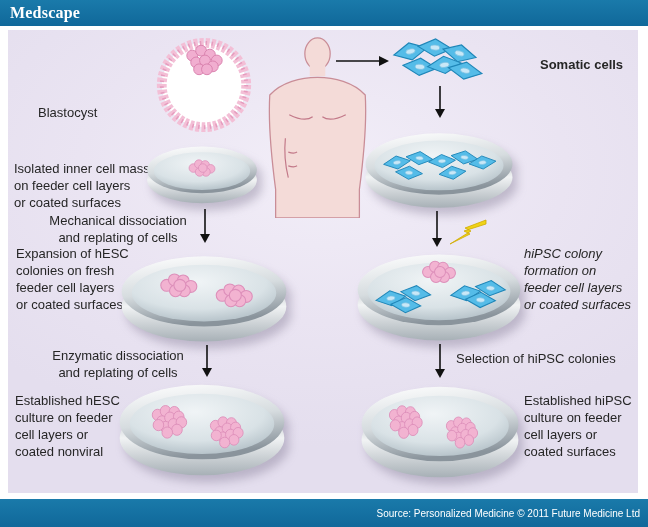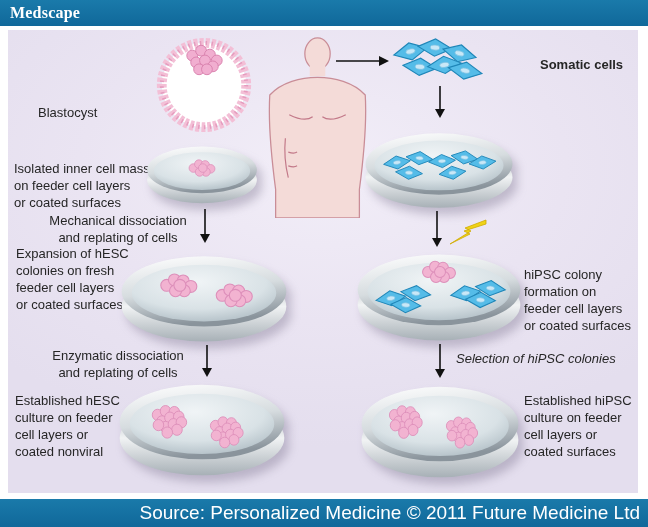--- a/index.html
+++ b/index.html
@@ -18,21 +18,21 @@
     color:#ffffff;font-family:"Liberation Serif", serif;
     font-size:16px;font-weight:700;letter-spacing:.2px;
     padding-left:10px;line-height:26px;
   }
   .bottombar{
     position:absolute;left:0;top:499px;width:648px;height:28px;
     background:linear-gradient(180deg,#1a7aaa 0%,#10689a 100%);
     display:flex;align-items:center;justify-content:flex-end;
   }
   .bottombar span{
-    color:#ffffff;font-size:19px;padding-right:8px;
+    color:#ffffff;font-size:10px;padding-right:8px;
   }
   .panel{
     position:absolute;left:8px;top:30px;width:630px;height:463px;
     background:radial-gradient(ellipse 70% 60% at 50% 30%, #f2eef8 0%, #eae4f2 55%, #e4deee 100%);
   }
   .lbl{
     position:absolute;font-size:13px;line-height:17px;color:#262626;
     white-space:pre-line;
   }
   .center{text-align:center;}
@@ -233,30 +233,30 @@
   </svg>
 
   <svg class="abs dish" style="left:348px;top:216px" width="166" height="97" viewBox="0 0 200 115" preserveAspectRatio="none">
     <ellipse cx="100" cy="70" rx="98" ry="42" fill="url(#wallGrad)"></ellipse>
     <ellipse cx="100" cy="52" rx="98" ry="42" fill="url(#rimGrad)"></ellipse>
     <ellipse cx="100" cy="54" rx="86" ry="34" fill="url(#innerGrad)"></ellipse>
     <use href="#colonySm" transform="translate(100,32) scale(1.2)"></use>
     <use href="#blueClust3" transform="translate(58,60)"></use>
     <use href="#blueClust3" transform="translate(148,54)"></use>
   </svg>
-  <div class="lbl" style="left:516px;top:236px;">hiPSC colony
+  <div class="lbl" style="left:516px;top:215px;font-style:italic;">hiPSC colony
 formation on
 feeder cell layers
 or coated surfaces</div>
 
   <svg class="arrow" style="left:426px;top:314px" width="12" height="34">
     <line x1="6" y1="0" x2="6" y2="26" stroke="#111" stroke-width="1.6"></line>
     <polygon points="1,25 11,25 6,34" fill="#111"></polygon>
   </svg>
-  <div class="lbl" style="left:448px;top:320px;font-style:italic;">Selection of hiPSC colonies</div>
+  <div class="lbl" style="left:448px;top:320px;">Selection of hiPSC colonies</div>
 
   <svg class="abs dish" style="left:352px;top:348px" width="160" height="102" viewBox="0 0 200 115" preserveAspectRatio="none">
     <ellipse cx="100" cy="70" rx="98" ry="42" fill="url(#wallGrad)"></ellipse>
     <ellipse cx="100" cy="52" rx="98" ry="42" fill="url(#rimGrad)"></ellipse>
     <ellipse cx="100" cy="54" rx="86" ry="34" fill="url(#innerGrad)"></ellipse>
     <use href="#colonyLg" transform="translate(62,46) scale(1.05)"></use>
     <use href="#colonyLg" transform="translate(132,58)"></use>
   </svg>
   <div class="lbl" style="left:516px;top:362px;">Established hiPSC
 culture on feeder

